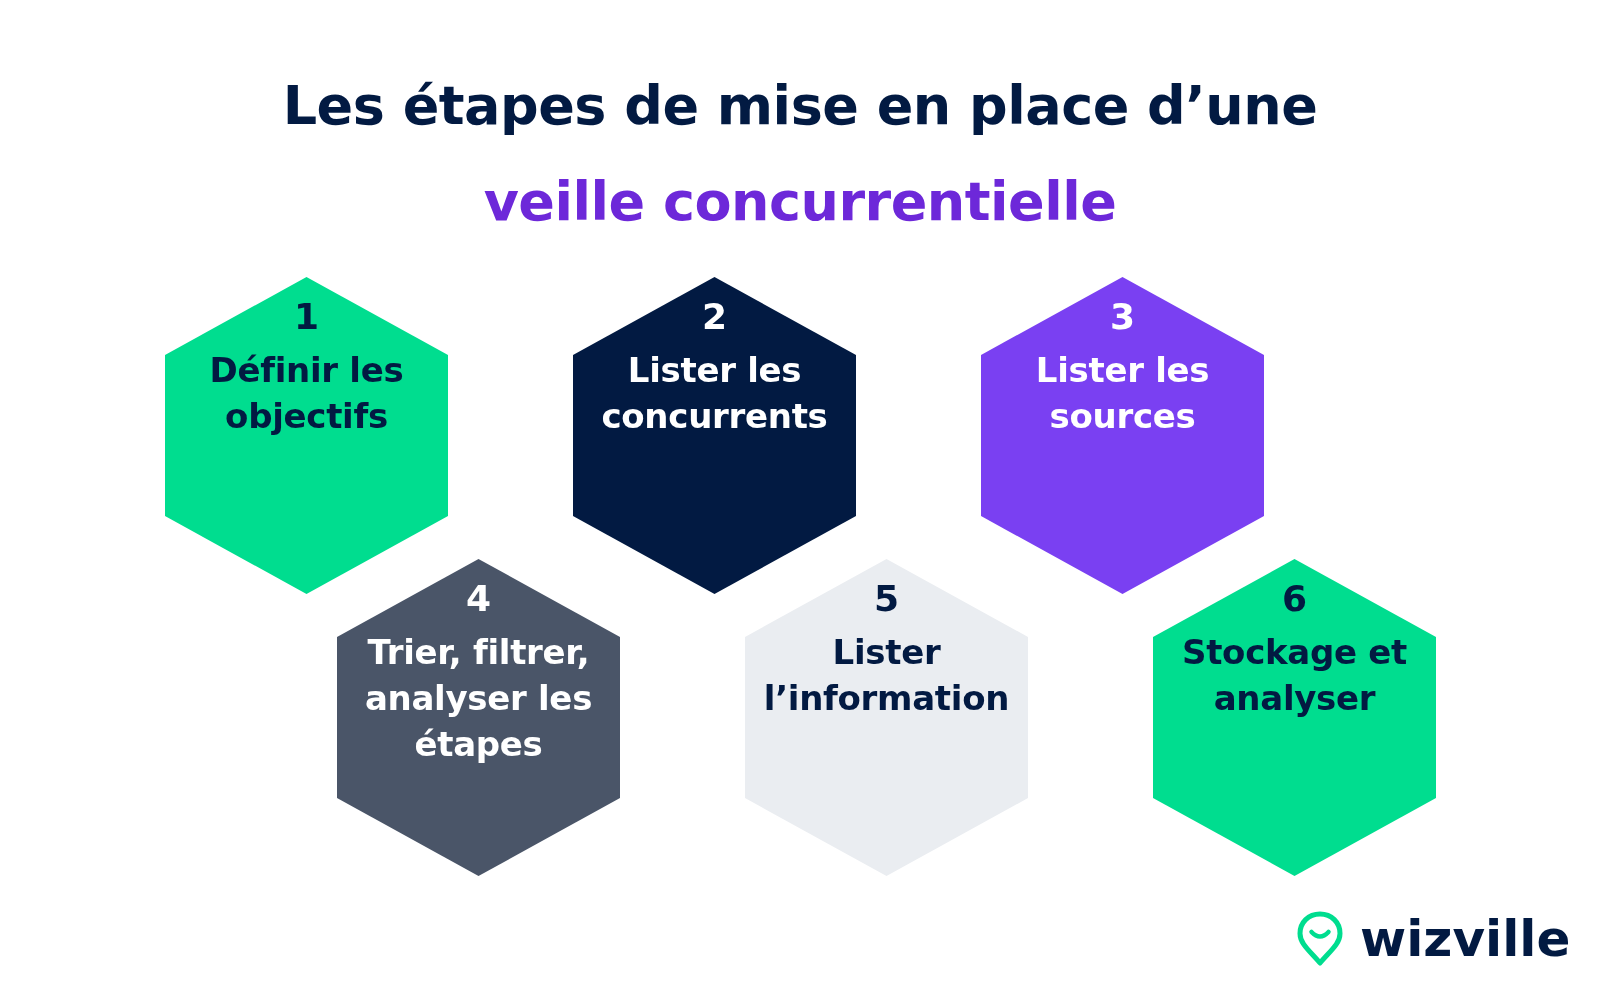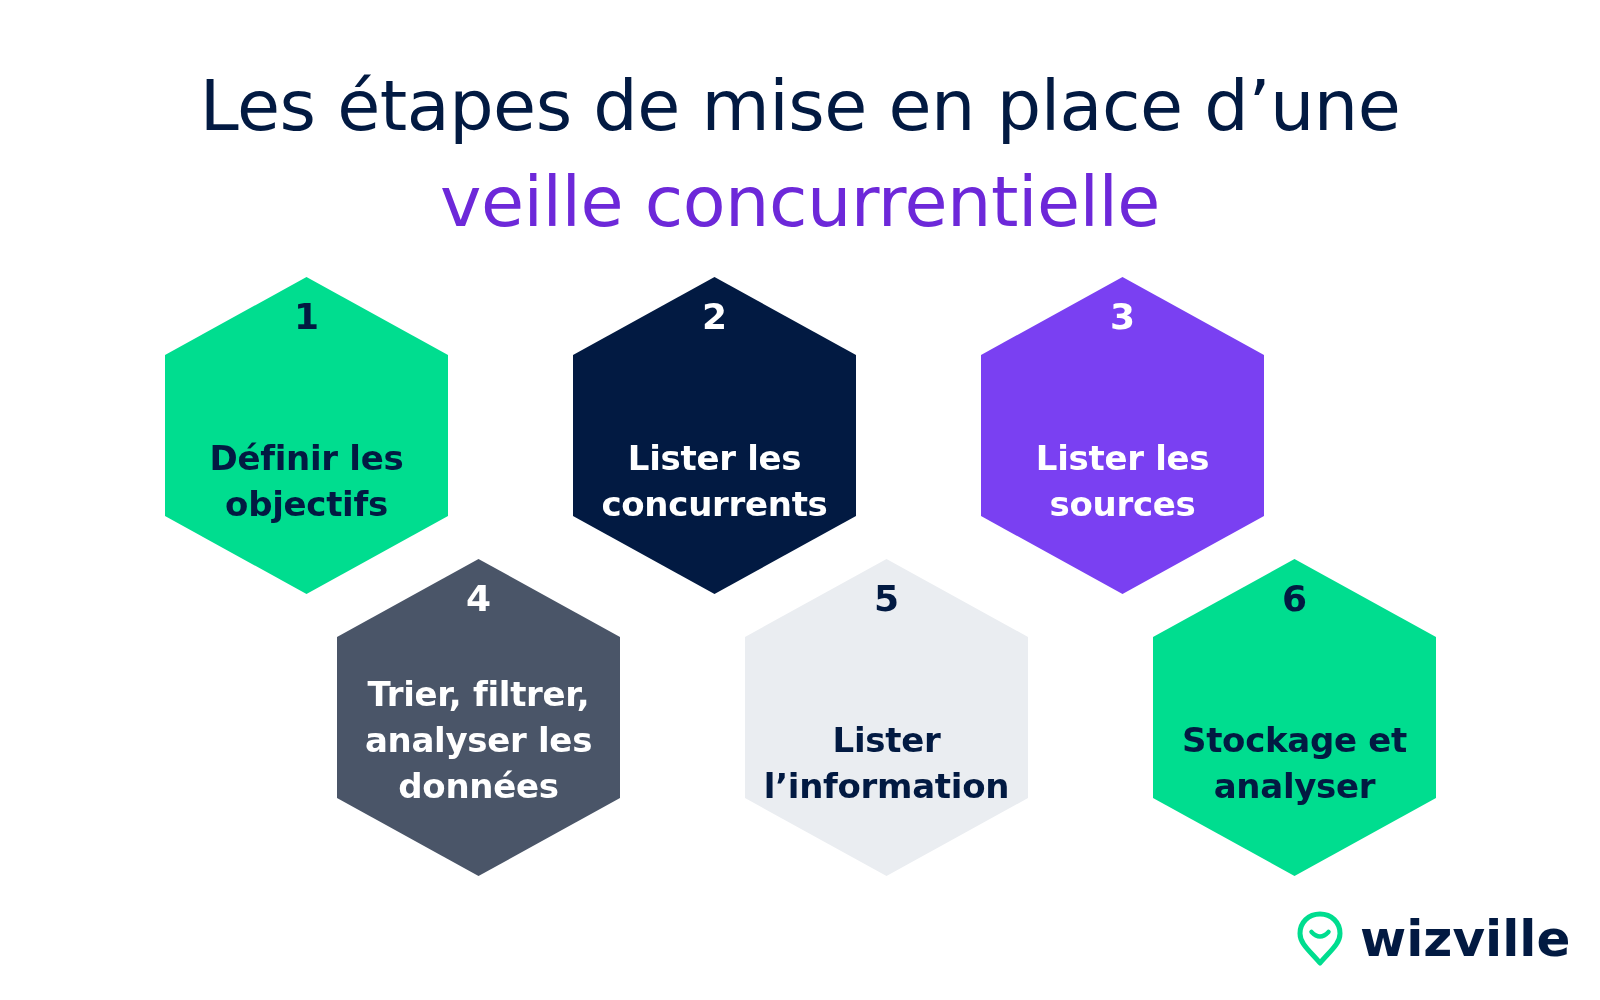--- a/index.html
+++ b/index.html
@@ -16,22 +16,22 @@
     }
     .title-block {
       position: absolute;
       left: 0;
       top: 58px;
       width: 1600px;
       text-align: center;
     }
     .title-line {
       display: block;
-      font-weight: normal;
-      font-size: 70px;
+      font-weight: bold;
+      font-size: 54px;
       line-height: 96px;
       letter-spacing: -0.5px;
       white-space: nowrap;
     }
     .title-line.dark { color: #021a42; }
     .title-line.accent { color: #6d28d9; }
 
     .hex {
       position: absolute;
       width: 283px;
@@ -49,21 +49,21 @@
       font-size: 36px;
       line-height: 44px;
     }
     .hex-label {
       position: absolute;
       left: 0;
       width: 100%;
       top: 70px;
       height: 180px;
       display: flex;
-      align-items: flex-end;
+      align-items: flex-start;
       justify-content: center;
       text-align: center;
       font-weight: bold;
       font-size: 34px;
       line-height: 46px;
       letter-spacing: -0.3px;
     }
     .hex-label span { display: block; white-space: pre-line; }
 
     .logo {
@@ -119,21 +119,21 @@
       <span>Lister les
 sources</span>
     </div>
 </div>
 
 <div class="hex" style="left: 337px; top: 559px; background: rgb(74, 85, 104); color: rgb(255, 255, 255);">
   <div class="hex-number">4</div>
   <div class="hex-label">
       <span>Trier, filtrer,
 analyser les
-données</span>
+étapes</span>
     </div>
 </div>
 
 <div class="hex" style="left: 745px; top: 559px; background: rgb(234, 237, 241); color: rgb(2, 26, 66);">
   <div class="hex-number">5</div>
   <div class="hex-label">
       <span>Lister
 l’information</span>
     </div>
 </div>

